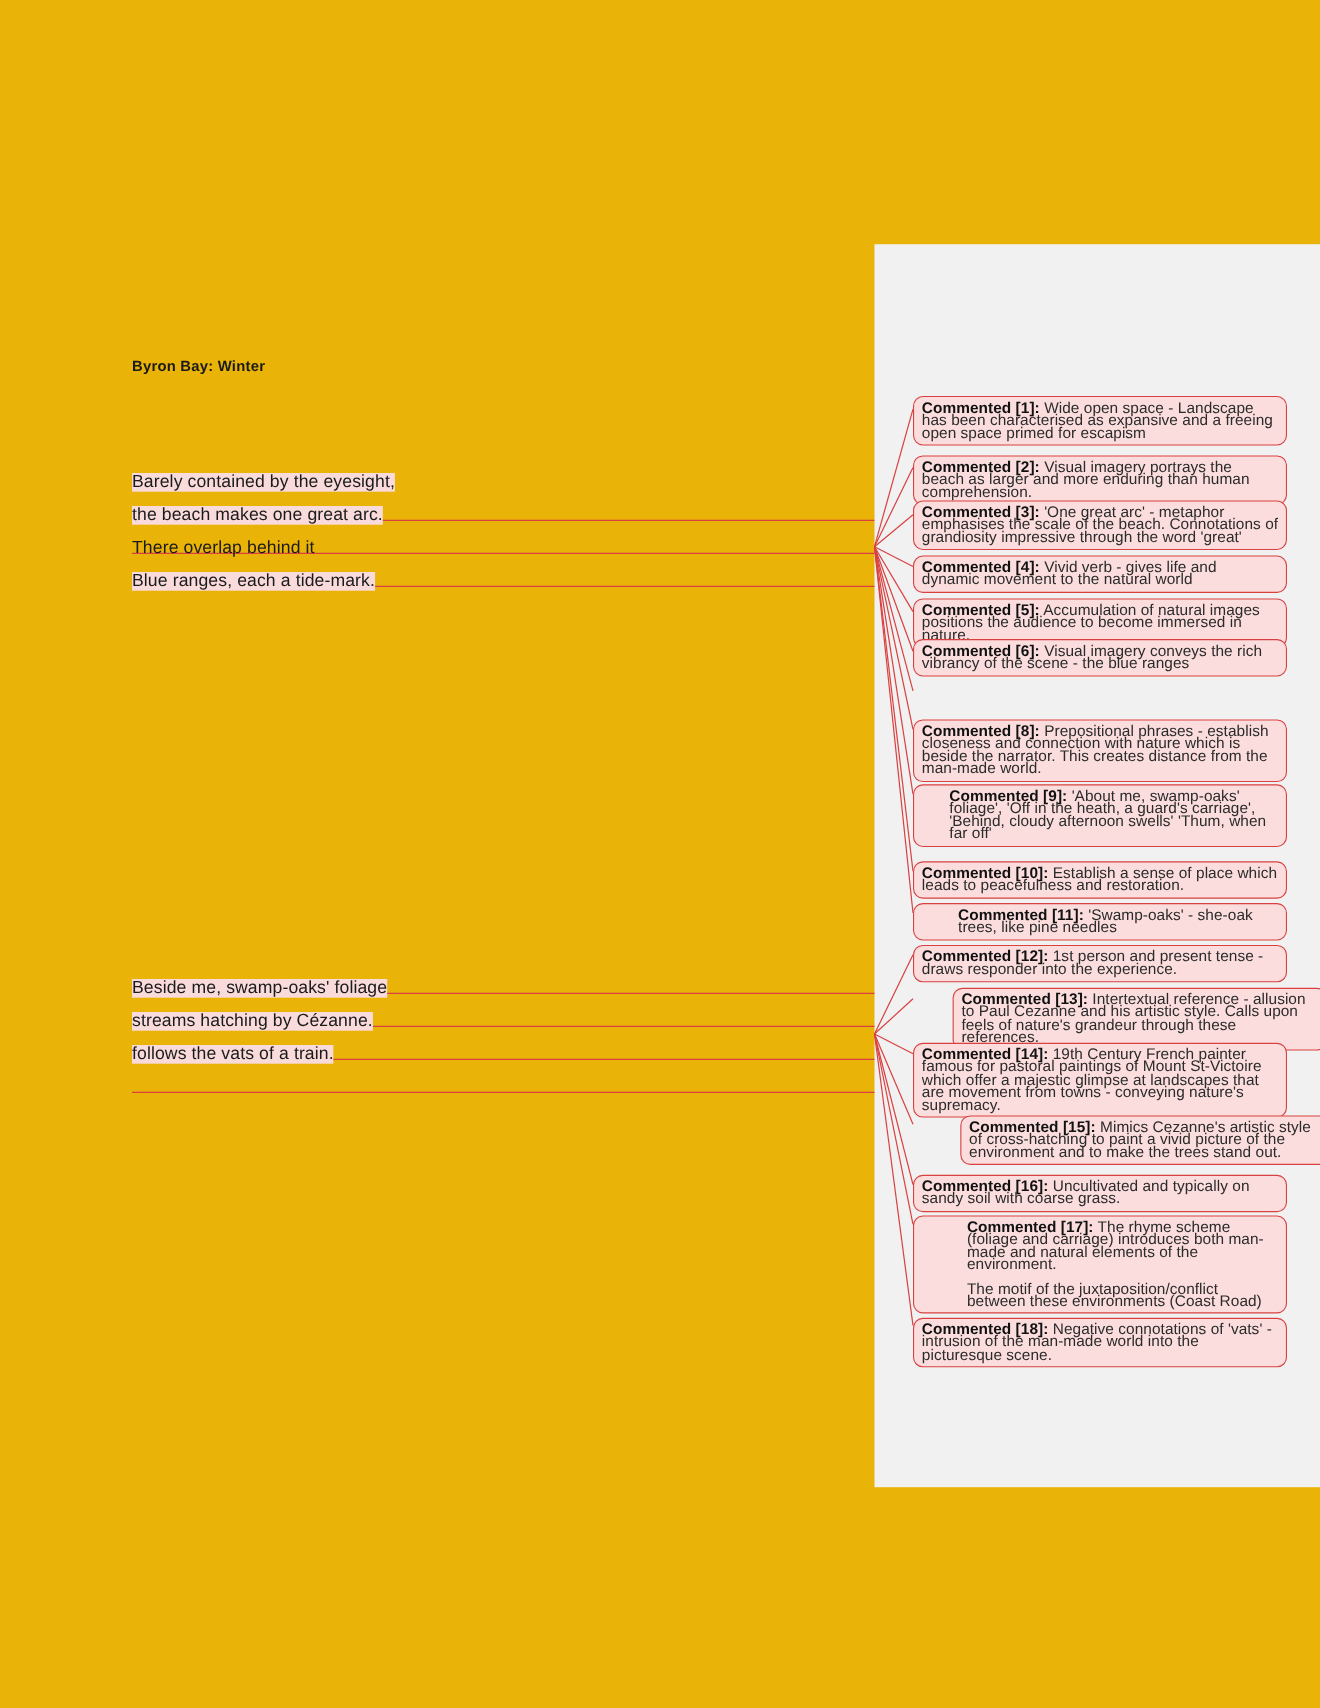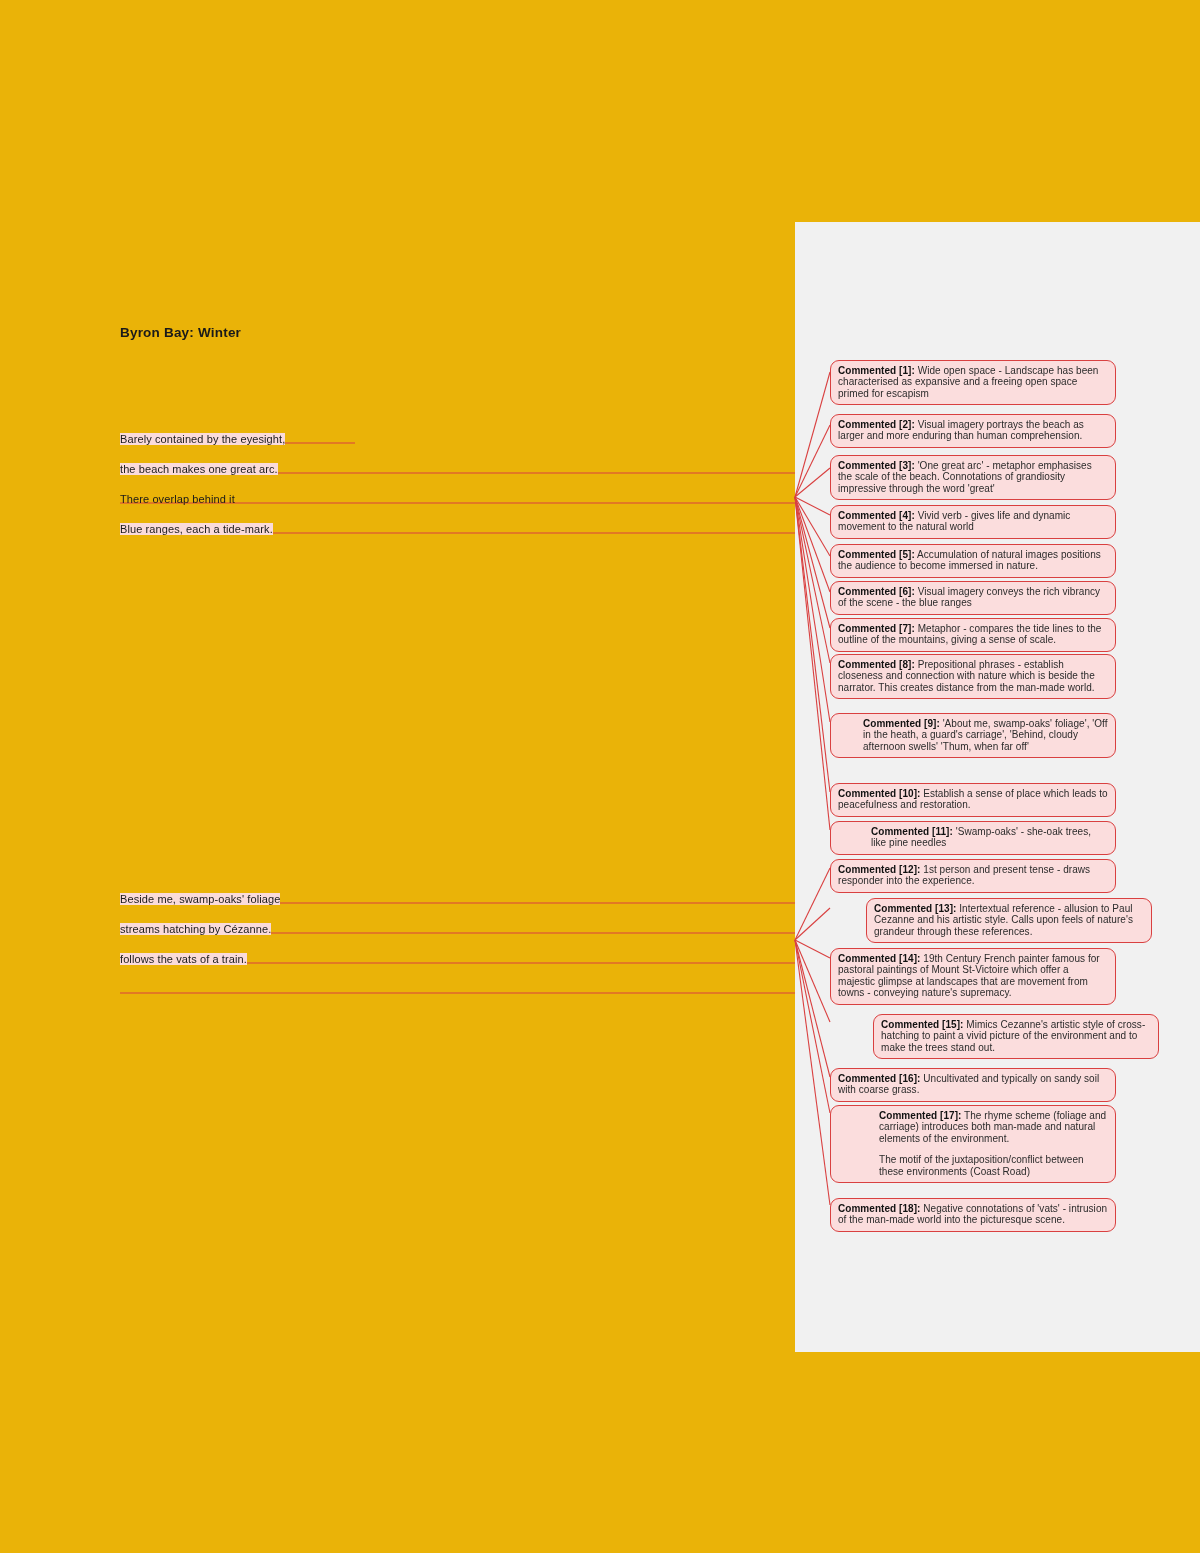--- a/index.html
+++ b/index.html
@@ -55,41 +55,41 @@
 
   .stanza {
     position: absolute;
     left: 120px;
     width: 420px;
   }
   #stanza-1 { top: 424px; }
   #stanza-2 { top: 884px; }
 
   .poem-line {
-    font-size: 11px;
+    font-size: 16px;
     line-height: 30px;
     color: #1a1a1a;
     white-space: pre;
     letter-spacing: .1px;
   }
   .hl {
     background: #fadbdb;
   }
 
   
   .comment {
     position: absolute;
     left: 830px;
-    width: 286px;
+    width: 340px;
     box-sizing: border-box;
     background: #fbdddd;
     border: 1.4px solid #d94040;
     border-radius: 9px;
     padding: 4px 7px 5px 7px;
-    font-size: 10px;
+    font-size: 14px;
     line-height: 11.4px;
     color: #2b2b2b;
     letter-spacing: .05px;
   }
   .comment .lbl {
     font-weight: bold;
     color: #111111;
   }
   .comment p {
     margin: 0;
@@ -172,23 +172,20 @@
   </div>
 
   <div class="comment" style="top:544px;">
     <p><span class="lbl">Commented [5]:</span><span> Accumulation of natural images positions the audience to become immersed in nature.</span></p>
   </div>
 
   <div class="comment" style="top:581px;">
     <p><span class="lbl">Commented [6]:</span><span> Visual imagery conveys the rich vibrancy of the scene - the blue ranges</span></p>
   </div>
 
-  <div class="comment" style="top:618px;">
-    <p><span class="lbl">Commented [7]:</span><span> Metaphor - compares the tide lines to the outline of the mountains, giving a sense of scale.</span></p>
-  </div>
 
   <div class="comment" style="top:654px;">
     <p><span class="lbl">Commented [8]:</span><span> Prepositional phrases - establish closeness and connection with nature which is beside the narrator. This creates distance from the man-made world.</span></p>
   </div>
 
   <div class="comment" style="top:713px;padding-left:32px;">
     <p><span class="lbl">Commented [9]:</span><span> 'About me, swamp-oaks' foliage', 'Off in the heath, a guard's carriage', 'Behind, cloudy afternoon swells' 'Thum, when far off'</span></p>
   </div>
 
   <div class="comment" style="top:783px;">

